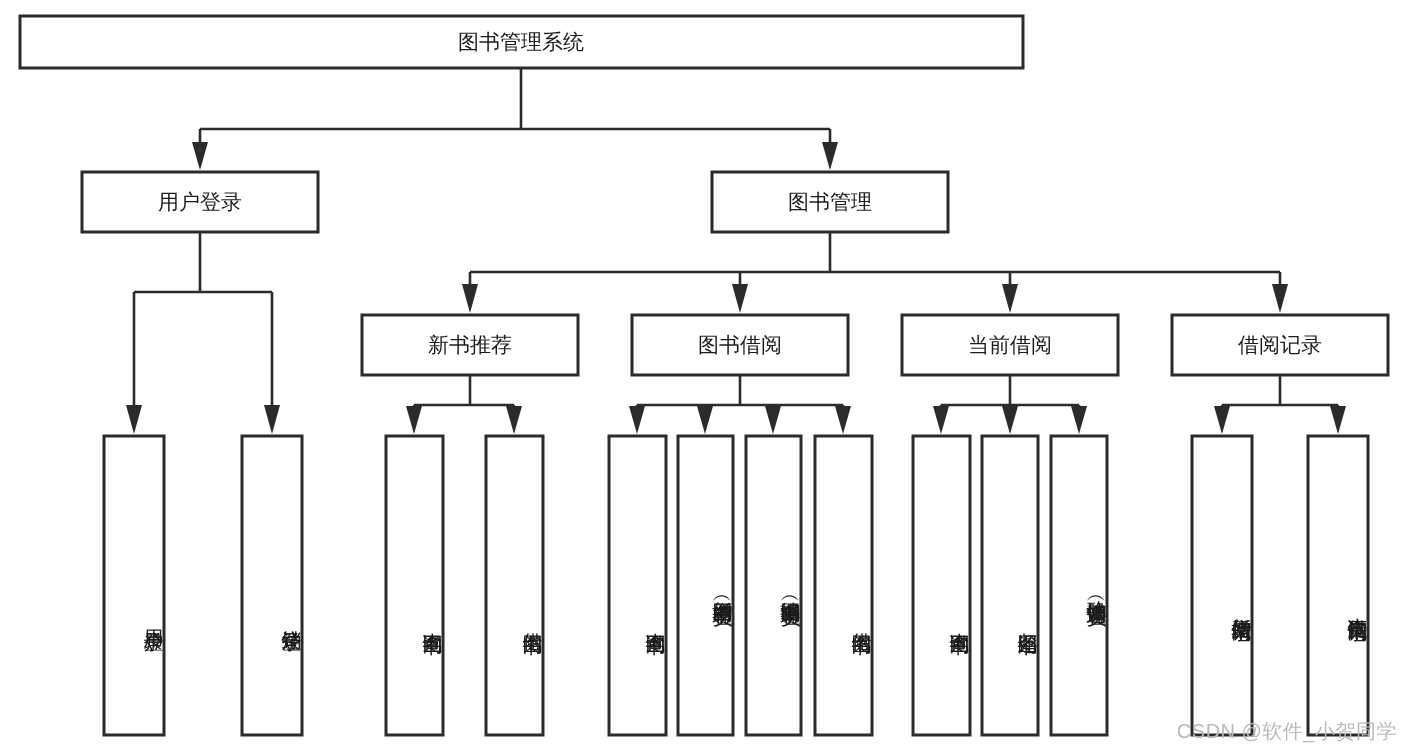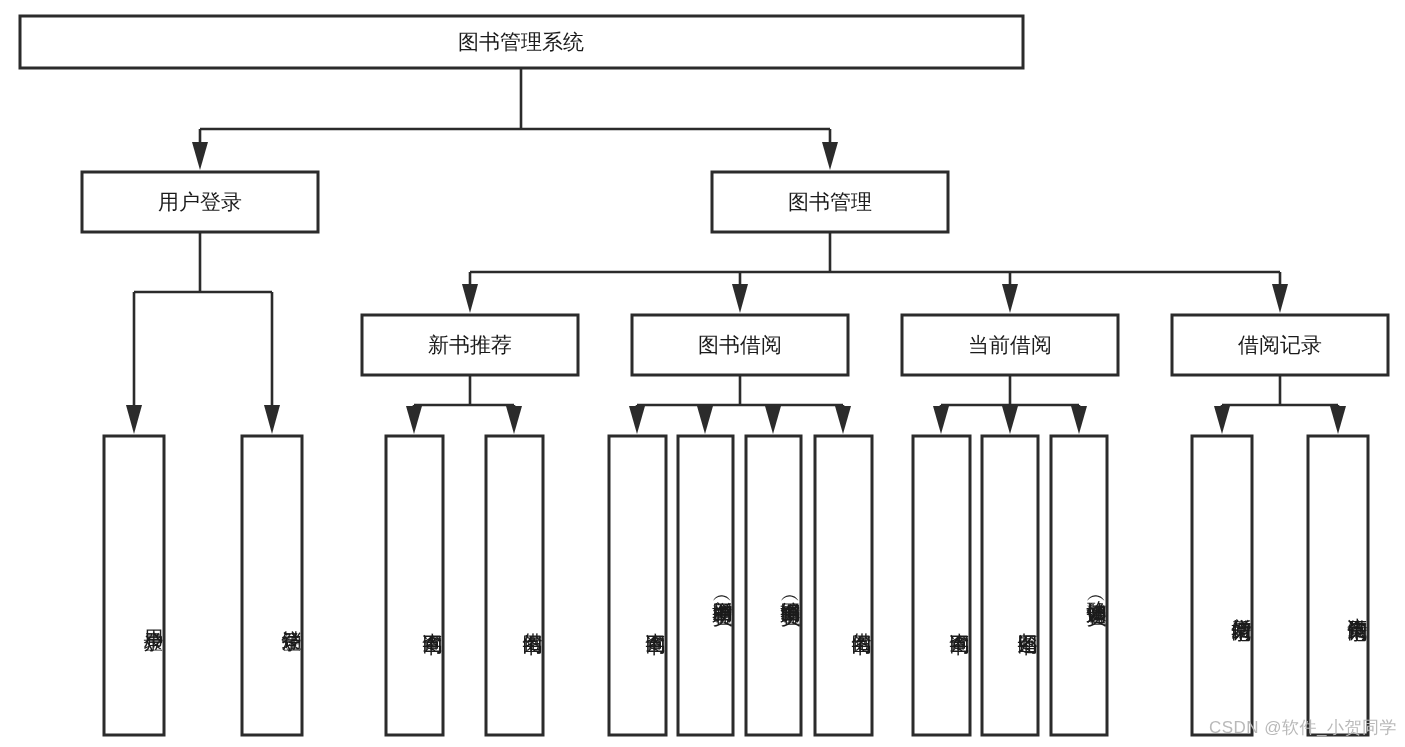--- a/index.html
+++ b/index.html
@@ -60,23 +60,23 @@
     letter-spacing: 1px;
     display: flex;
     align-items: flex-start;
     justify-content: center;
     box-sizing: border-box;
     pointer-events: none;
   }
   .watermark {
     position: absolute;
     right: 8px;
-    bottom: 8px;
-    font-family: "Liberation Sans", "DejaVu Sans", sans-serif;
-    font-size: 17px;
+    bottom: 2px;
+    font-family: "Liberation Sans", "DejaVu Sans", sans-serif;
+    font-size: 20px;
     color: #b9b9b9;
     letter-spacing: 0.5px;
     white-space: nowrap;
   }
 </style>
 </head>
 <body>
 
 <div id="diagram-root">
 

